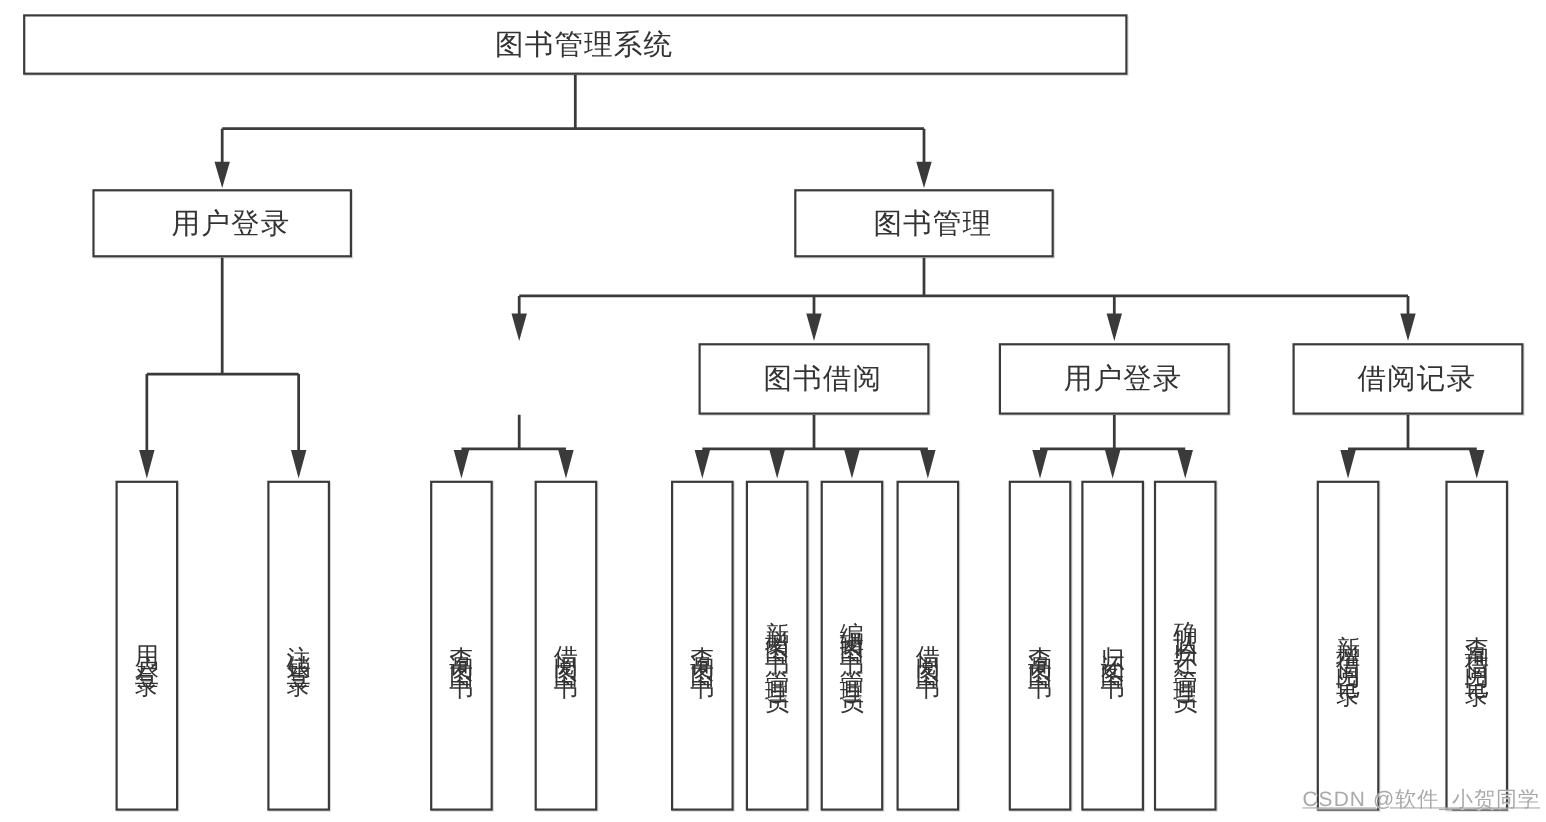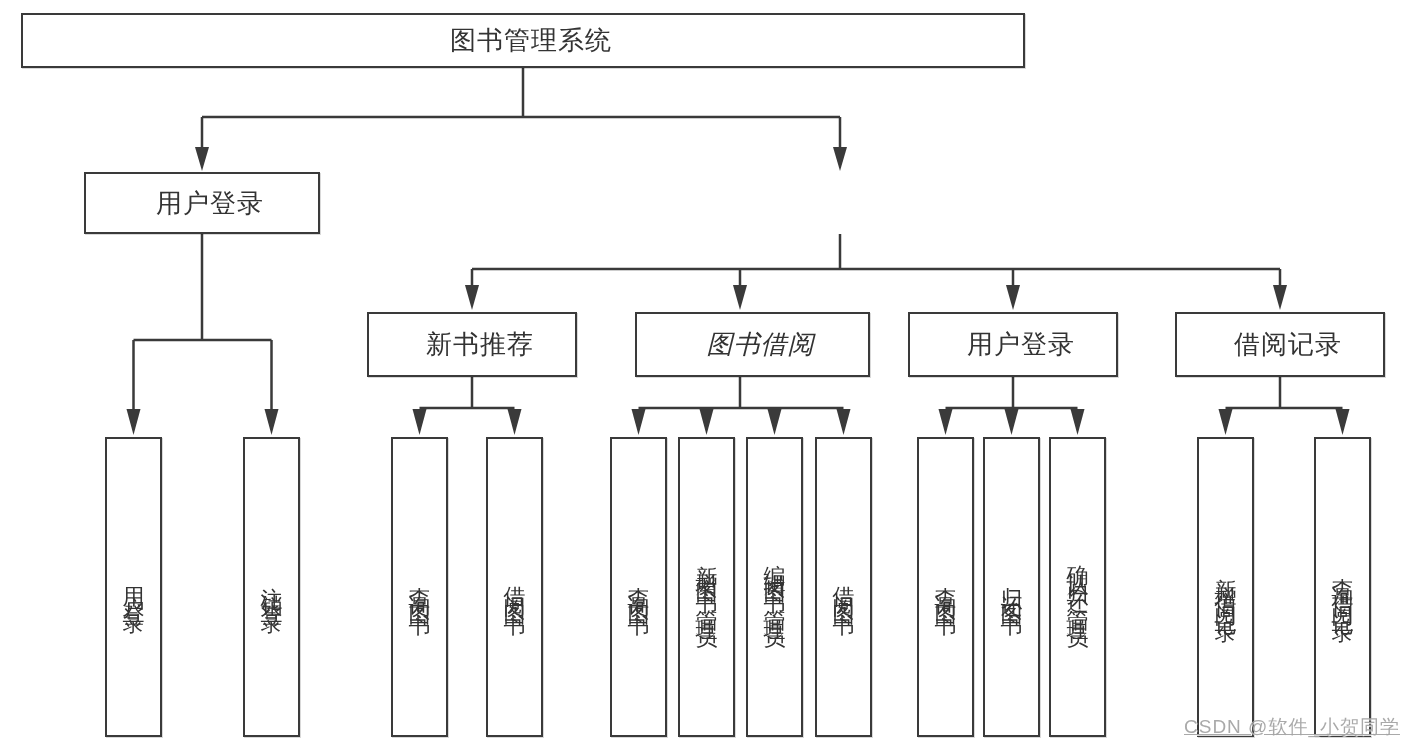--- a/index.html
+++ b/index.html
@@ -97,25 +97,25 @@
     </g>
   </svg>
 
   <div class="node" style="left:21px;top:13px;width:1004px;height:55px;">
     <span>图书管理系统</span>
   </div>
 
   <div class="node" style="left:84px;top:172px;width:236px;height:62px;">
     <span>用户登录</span>
   </div>
+  <div class="node" style="left:722px;top:172px;width:236px;height:62px;">
+    <span>图书管理</span>
+  </div>
 
-  <div class="node" style="left:367px;top:312px;width:210px;height:65px;">
-    <span>新书推荐</span>
-  </div>
-  <div class="node" style="left:635px;top:312px;width:235px;height:65px;font-style:italic;">
+  <div class="node" style="left:635px;top:312px;width:210px;height:65px;">
     <span>图书借阅</span>
   </div>
   <div class="node" style="left:908px;top:312px;width:210px;height:65px;">
     <span>用户登录</span>
   </div>
   <div class="node" style="left:1175px;top:312px;width:210px;height:65px;">
     <span>借阅记录</span>
   </div>
 
   <div class="vnode" style="left:105px;top:437px;width:57px;height:300px;">

